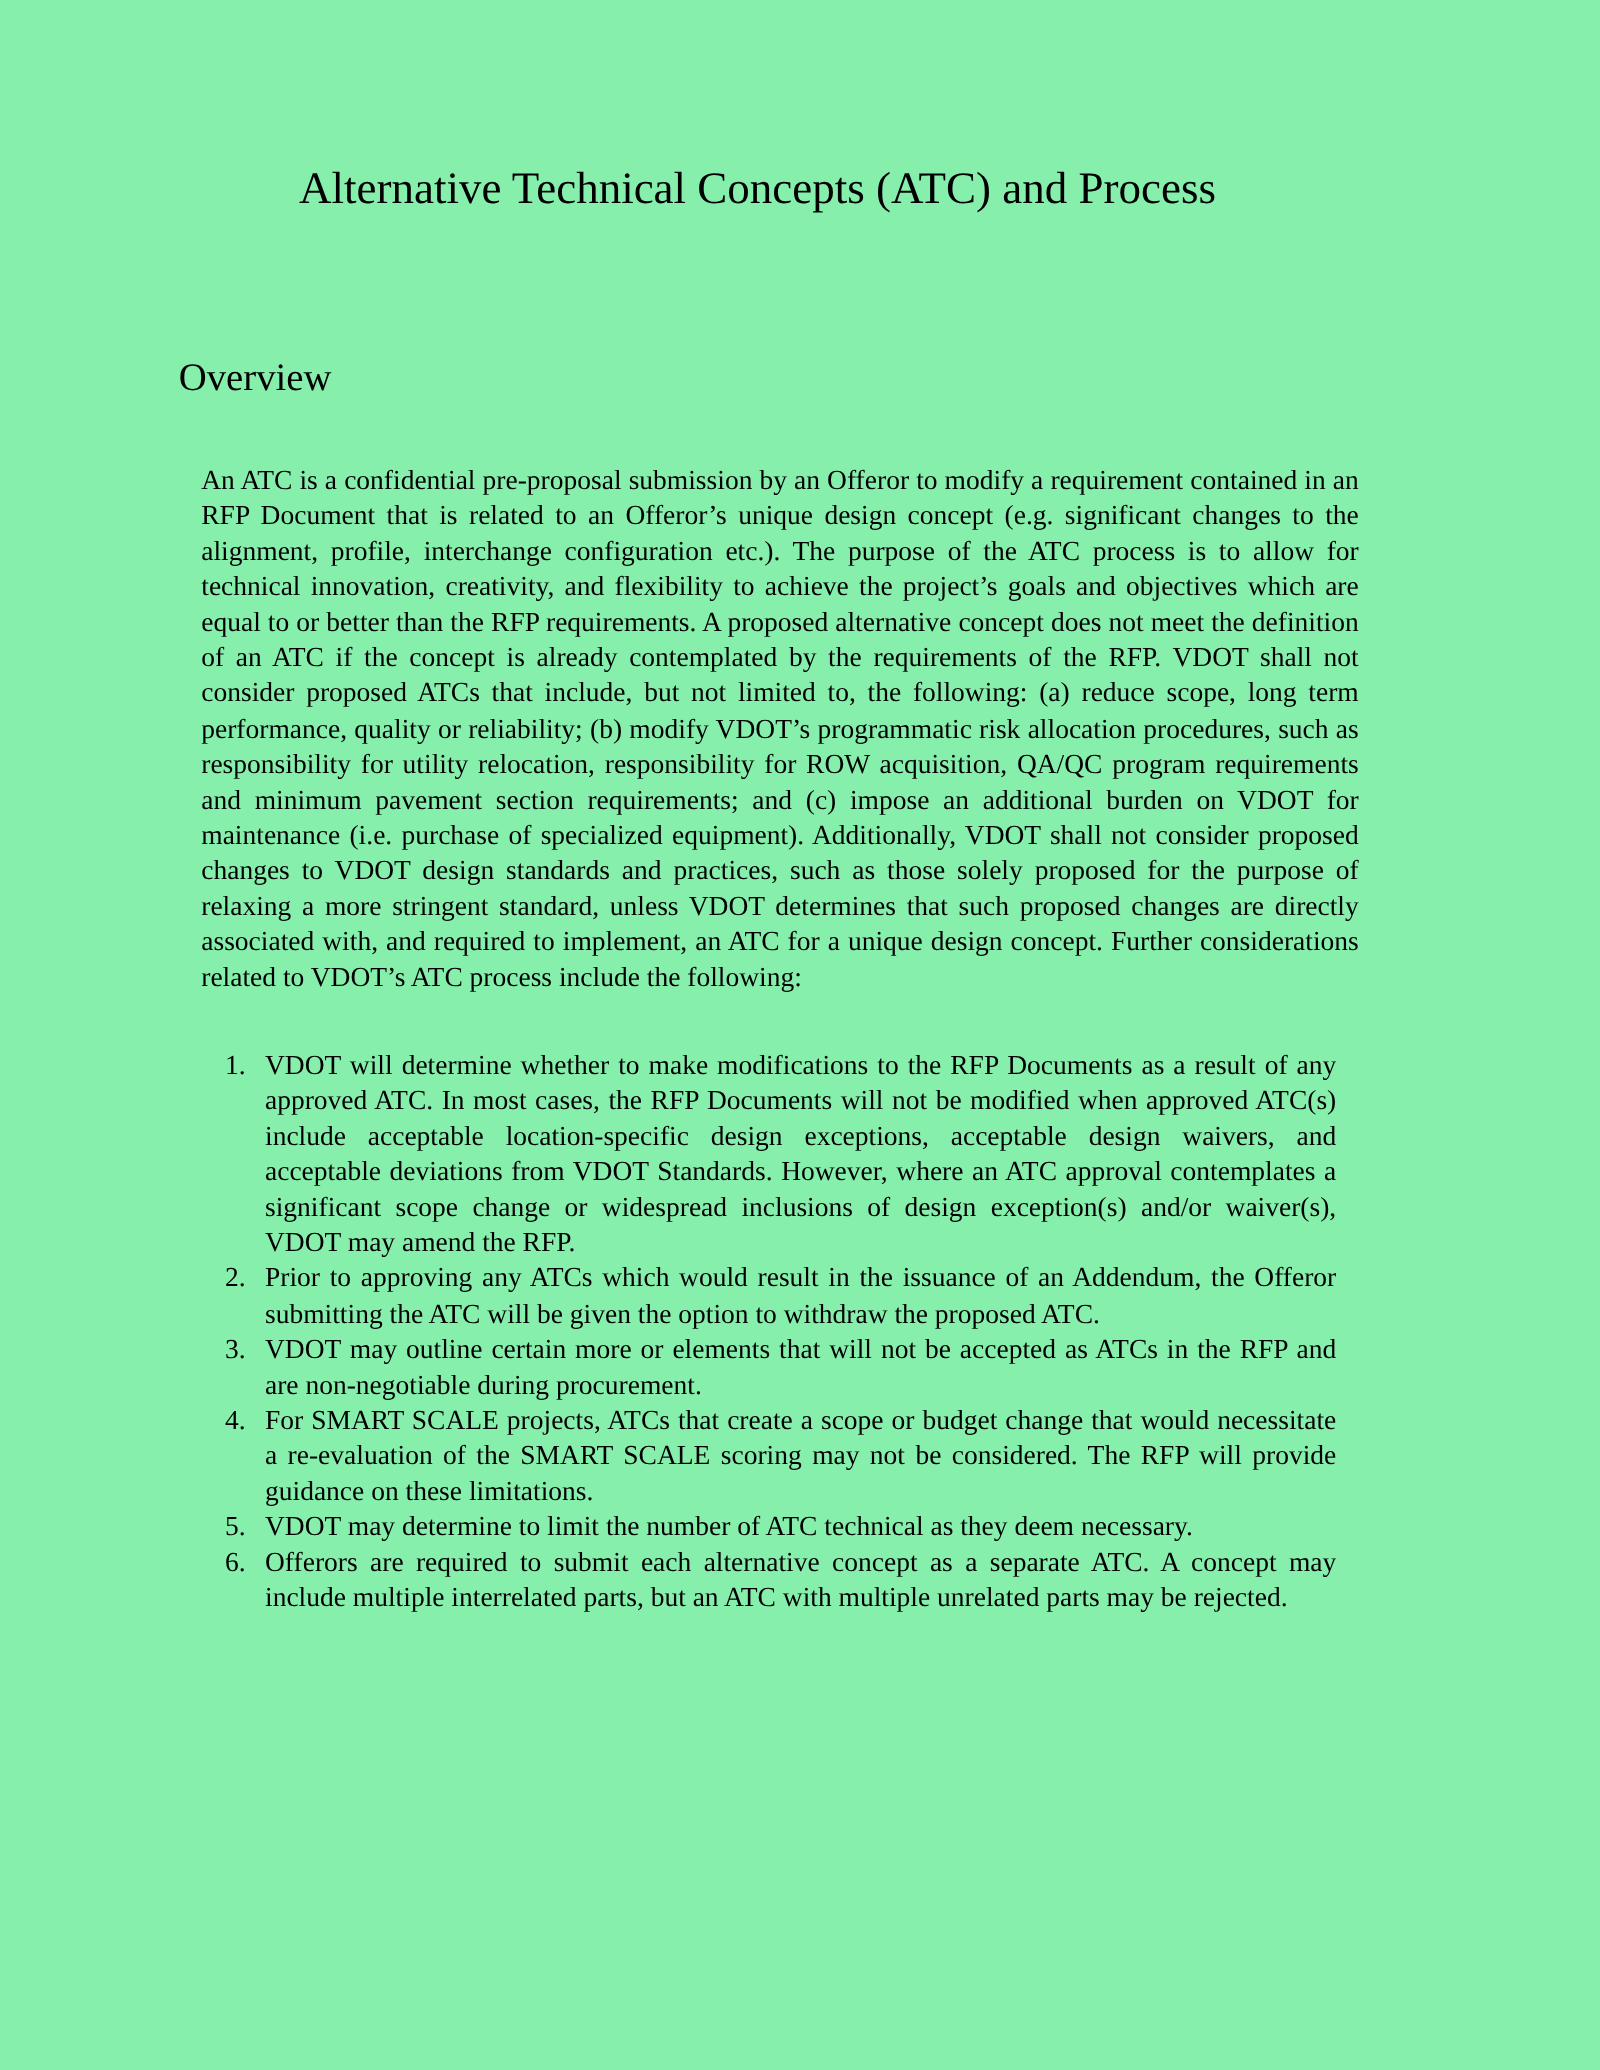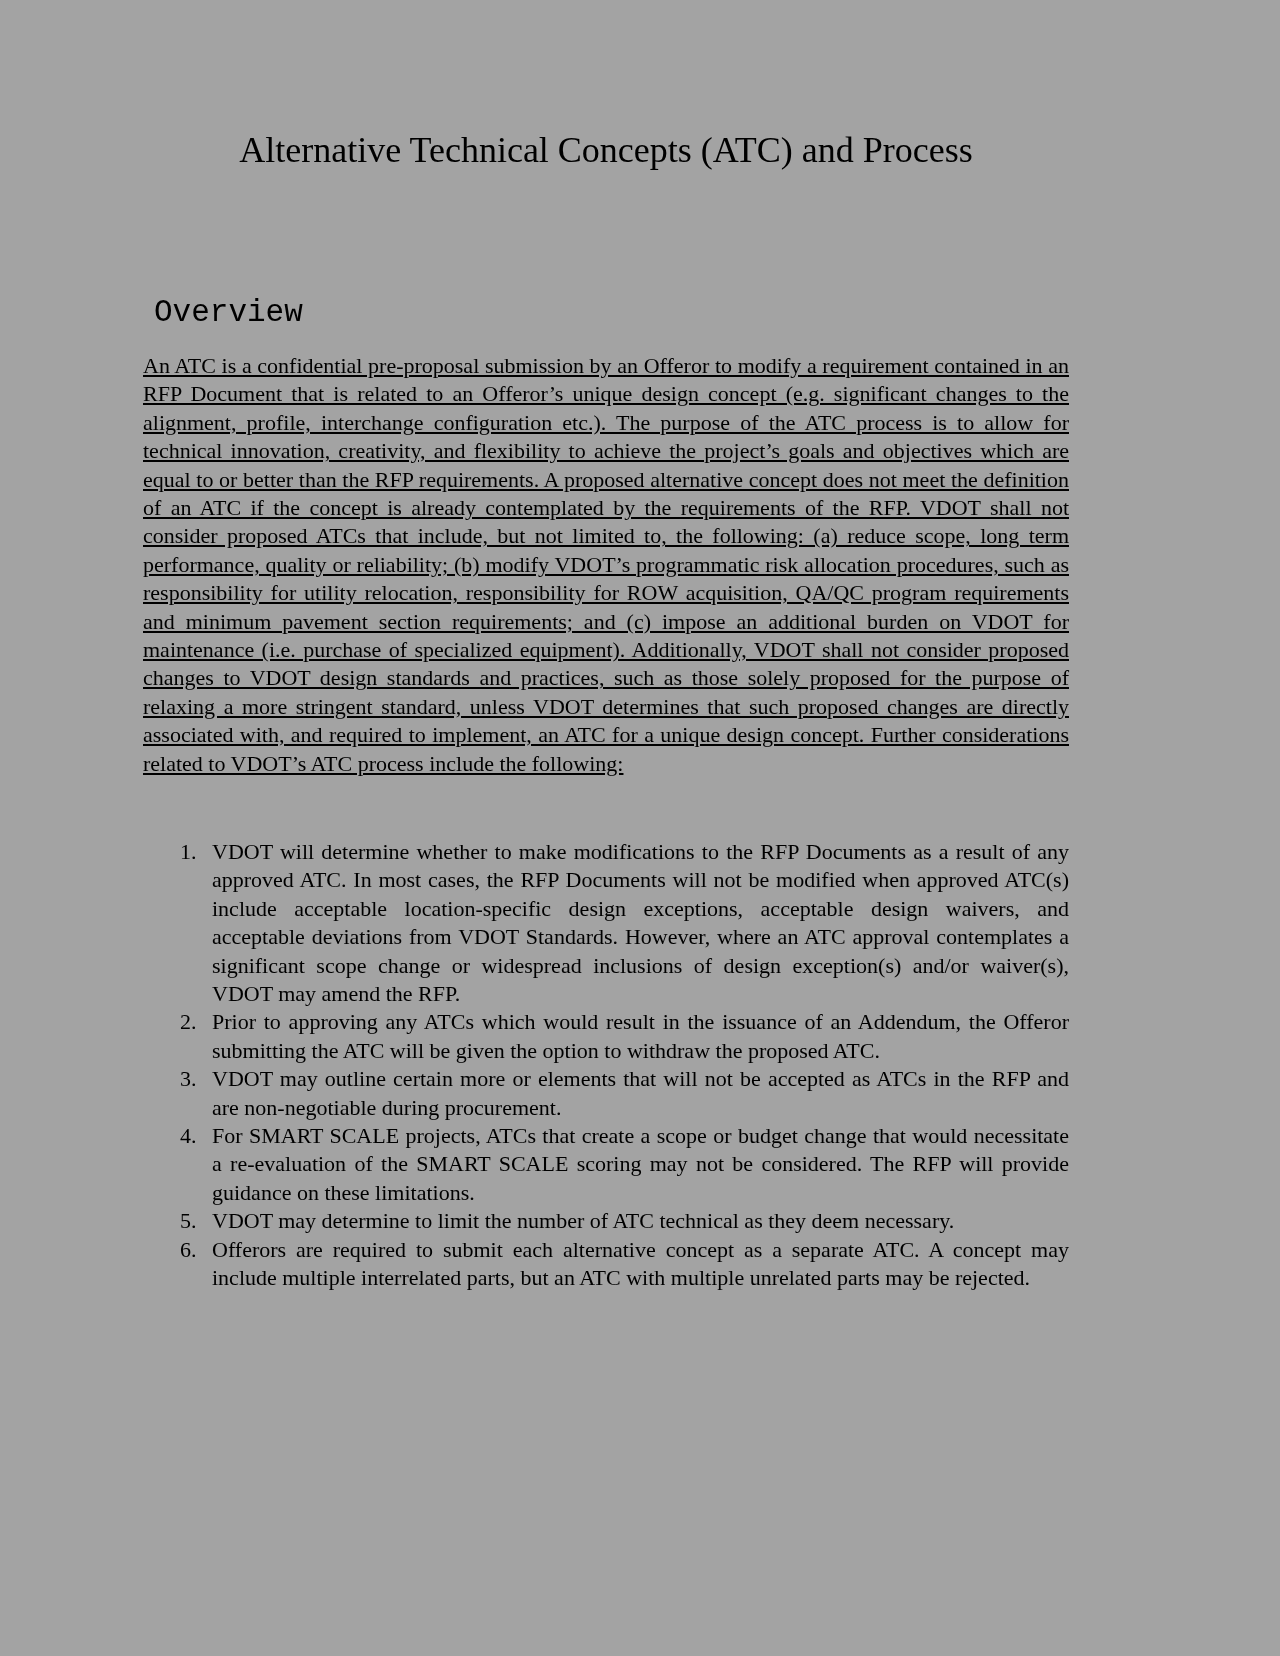--- a/index.html
+++ b/index.html
@@ -4,21 +4,21 @@
 <style>
   html, body {
     margin: 0;
     padding: 0;
     background: #ffffff;
   }
   .page {
     position: relative;
     width: 1280px;
     height: 1656px;
-    background: #a3a3a3;
+    background: #86efac;
     color: #000000;
     font-family: "Liberation Serif", "DejaVu Serif", serif;
     overflow: hidden;
   }
   .content {
     position: absolute;
     left: 143px;
     top: 0;
     width: 926px;
     height: 1656px;
@@ -43,39 +43,37 @@
     margin: 0;
     font-size: 28px;
     font-weight: normal;
     line-height: 34px;
     text-align: center;
   }
   .section-heading {
     position: absolute;
     top: 283px;
     left: 0;
-    margin: 11px;
+    margin: 0;
     font-size: 31px;
     font-weight: normal;
     line-height: 38px;
     text-align: left;
-    font-family: Liberation Mono, monospace;
   }
   .body-text {
     font-size: 22px;
     line-height: 28.4px;
     text-align: justify;
   }
   .overview-paragraph {
     position: absolute;
     top: 352px;
     left: 0;
     width: 926px;
-    margin: 0;
-    text-decoration: underline;
+    margin: 18px;
   }
   .numbered-list {
     position: absolute;
     top: 838px;
     left: 0;
     width: 926px;
   }
   .list-item {
     position: relative;
     padding-left: 69px;

